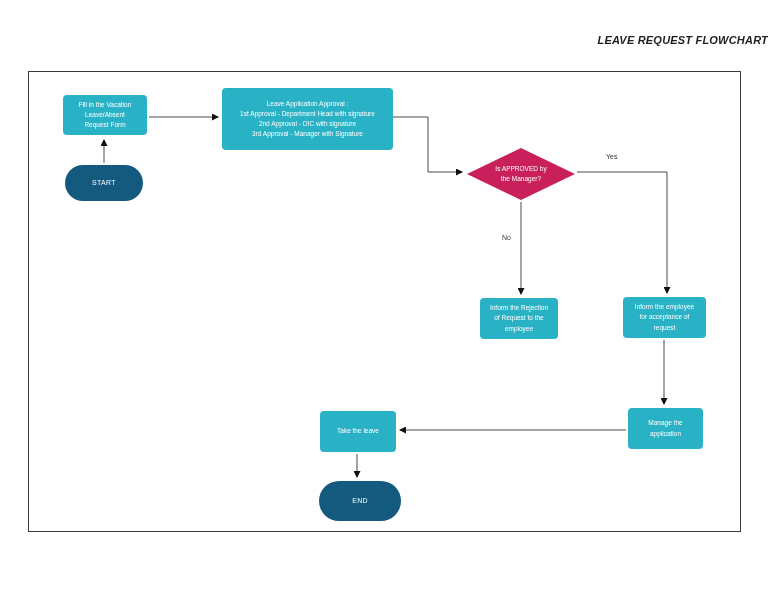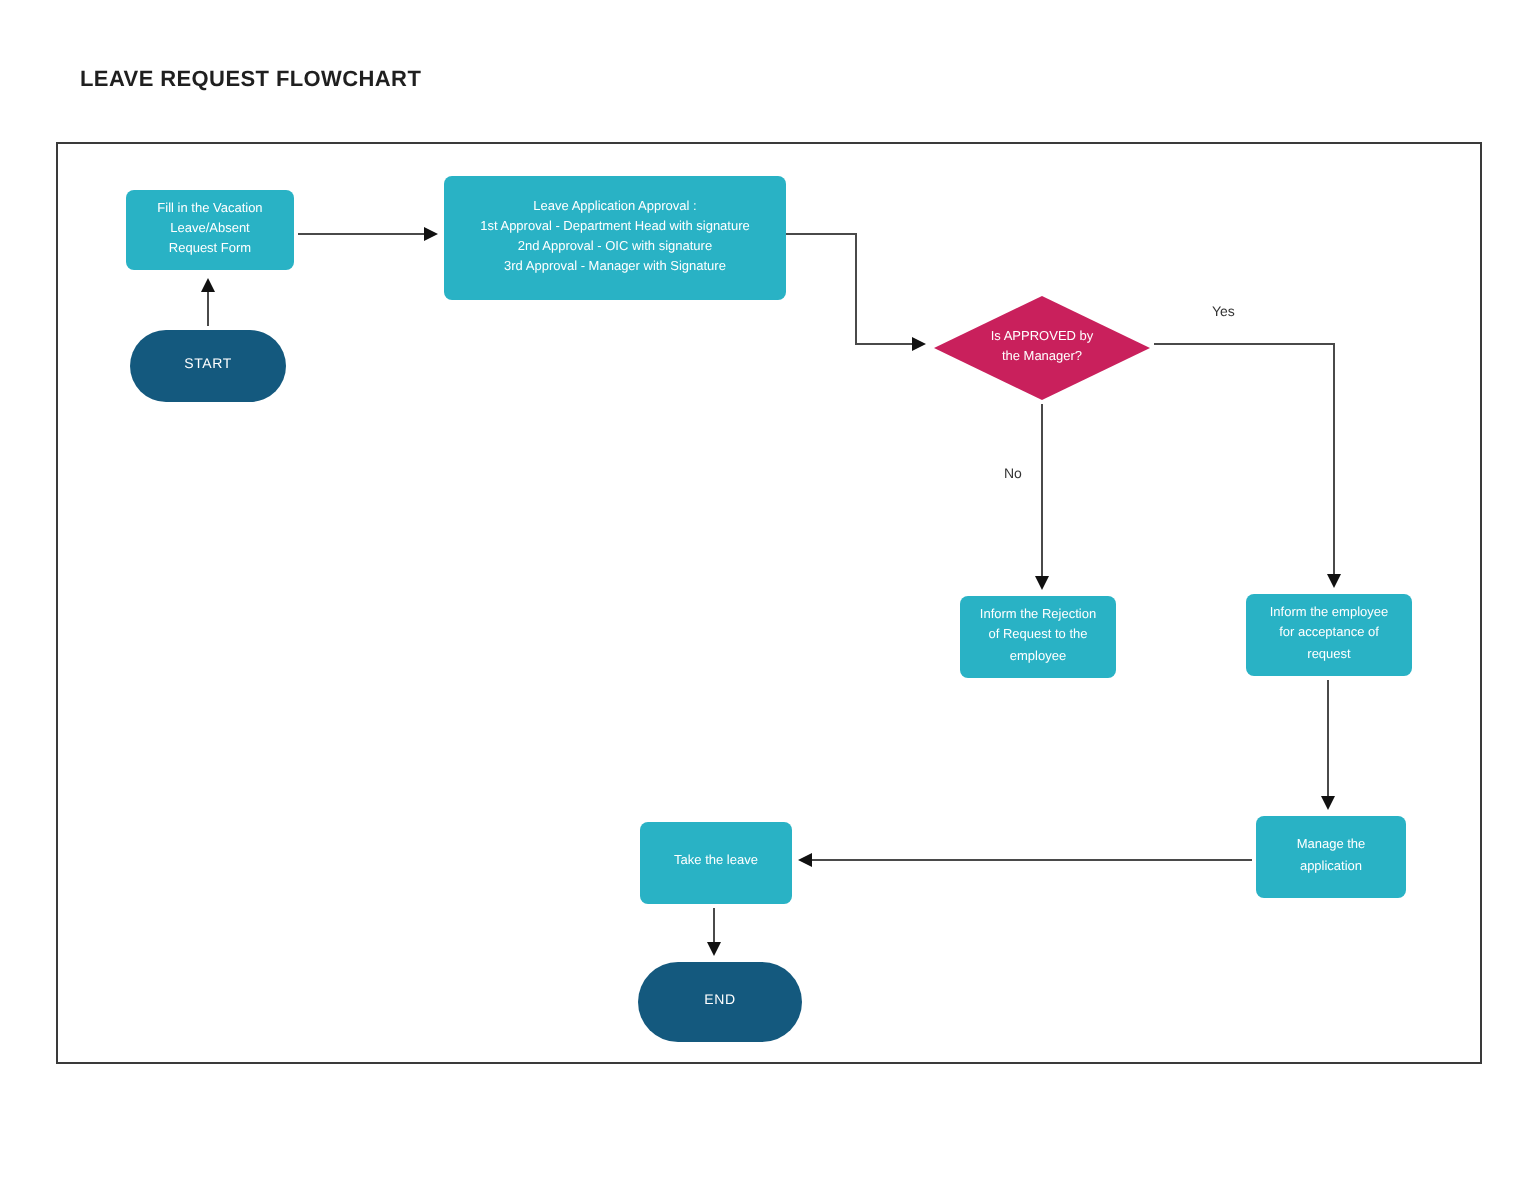--- a/index.html
+++ b/index.html
@@ -5,23 +5,24 @@
   html,body{margin:0;padding:0;background:#ffffff;}
   .page{
     position:relative;
     width:768px;height:594px;
     background:#ffffff;
     font-family:"Liberation Sans", sans-serif;
     overflow:hidden;
   }
   .title{
     position:absolute;left:40px;top:34px;width:728px;
-    text-align:left;
+    text-align:right;
     font-size:11px;font-weight:bold;color:#1f1f1f;
     letter-spacing:.2px;
+    font-style:italic;
   }
   .canvas{
     position:absolute;left:28px;top:71px;width:711px;height:459px;
     border:1px solid #3a3a3a;
     background:#ffffff;
   }
   .node{
     position:absolute;
     display:flex;align-items:center;justify-content:center;
     text-align:center;color:#ffffff;

